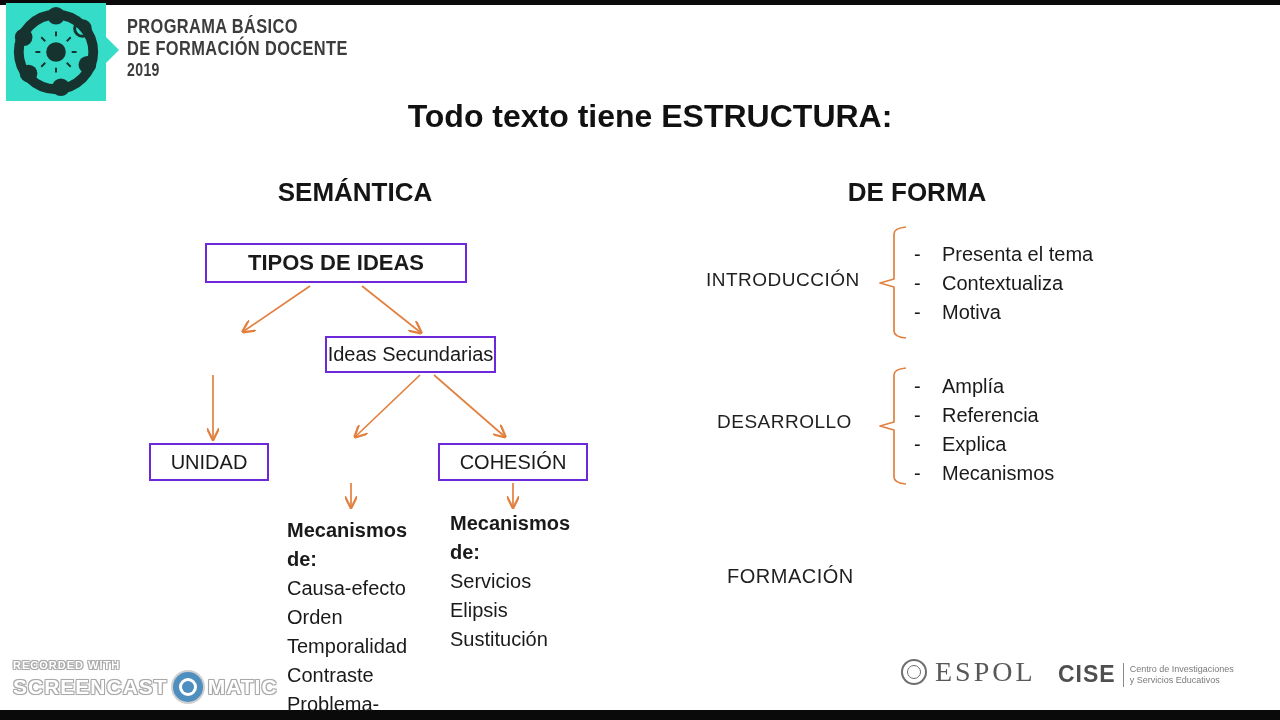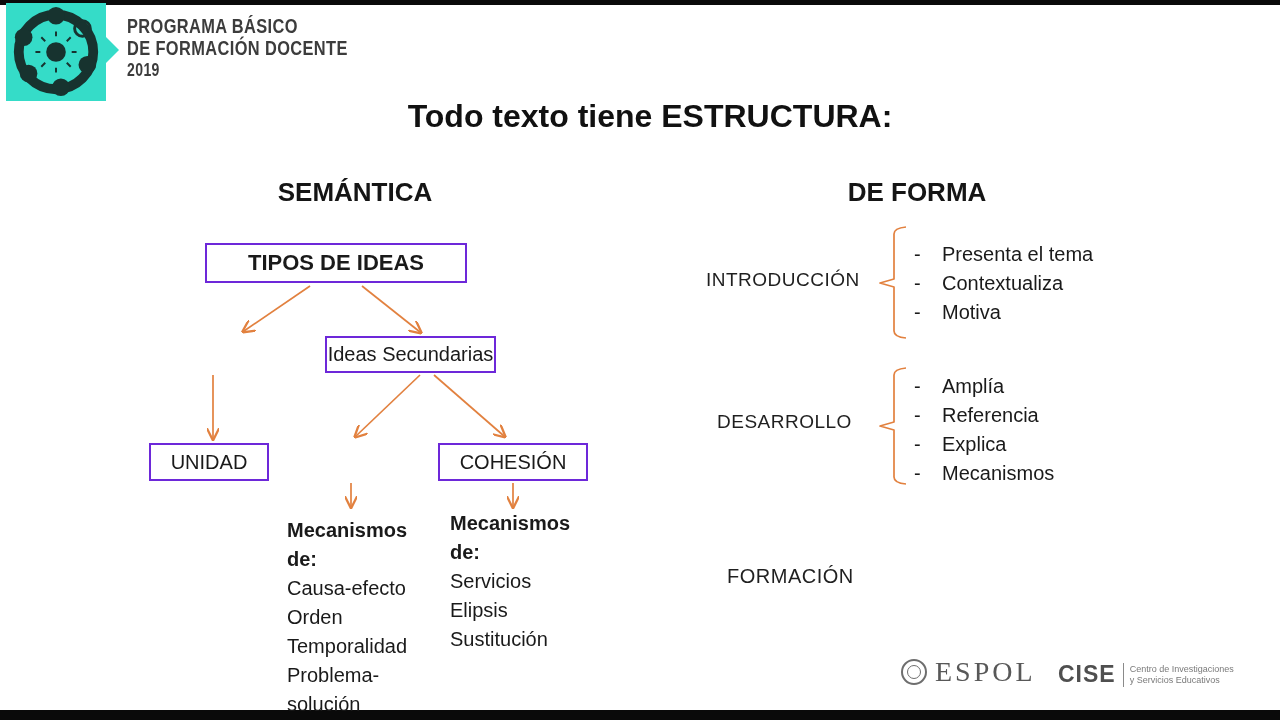--- a/index.html
+++ b/index.html
@@ -122,20 +122,21 @@
   <div class="node bold" style="left:205px;top:243px;width:262px;height:40px;">TIPOS DE IDEAS</div>
   <div class="node" style="left:325px;top:336px;width:171px;height:37px;">Ideas Secundarias</div>
   <div class="node" style="left:149px;top:443px;width:120px;height:38px;">UNIDAD</div>
   <div class="node" style="left:438px;top:443px;width:150px;height:38px;">COHESIÓN</div>
 
   <div class="mini-list" style="left:287px;top:516px;width:138px;">
     <div class="lt">Mecanismos de:</div>
     <div>Causa-efecto</div>
     <div>Orden</div>
     <div>Temporalidad</div>
+    <div>Contraste</div>
     <div>Problema-solución</div>
   </div>
 
   <div class="mini-list" style="left:450px;top:509px;width:112px;">
     <div class="lt">Mecanismos de:</div>
     <div>Servicios</div>
     <div>Elipsis</div>
     <div>Sustitución</div>
   </div>
 
@@ -170,20 +171,28 @@
         <span>Explica</span>
       </div>
     <div class="df-row">
         <span class="dash">-</span>
         <span>Mecanismos</span>
       </div>
   </div>
 
   <div class="df-label" style="left:727px;top:565px;font-size:20px;">FORMACIÓN</div>
 
+  <div class="wm">
+    <div class="wm-top">RECORDED WITH</div>
+    <div class="wm-main">
+      <span>SCREENCAST</span>
+      <span class="wm-circle"></span>
+      <span>MATIC</span>
+    </div>
+  </div>
 
   <div class="espol">
     <span class="espol-seal"></span>
     <span class="espol-name">ESPOL</span>
   </div>
   <div class="cise">
     <span class="cise-name">CISE</span>
     <span class="cise-div"></span>
     <span class="cise-desc">
       <div>Centro de Investigaciones</div>

